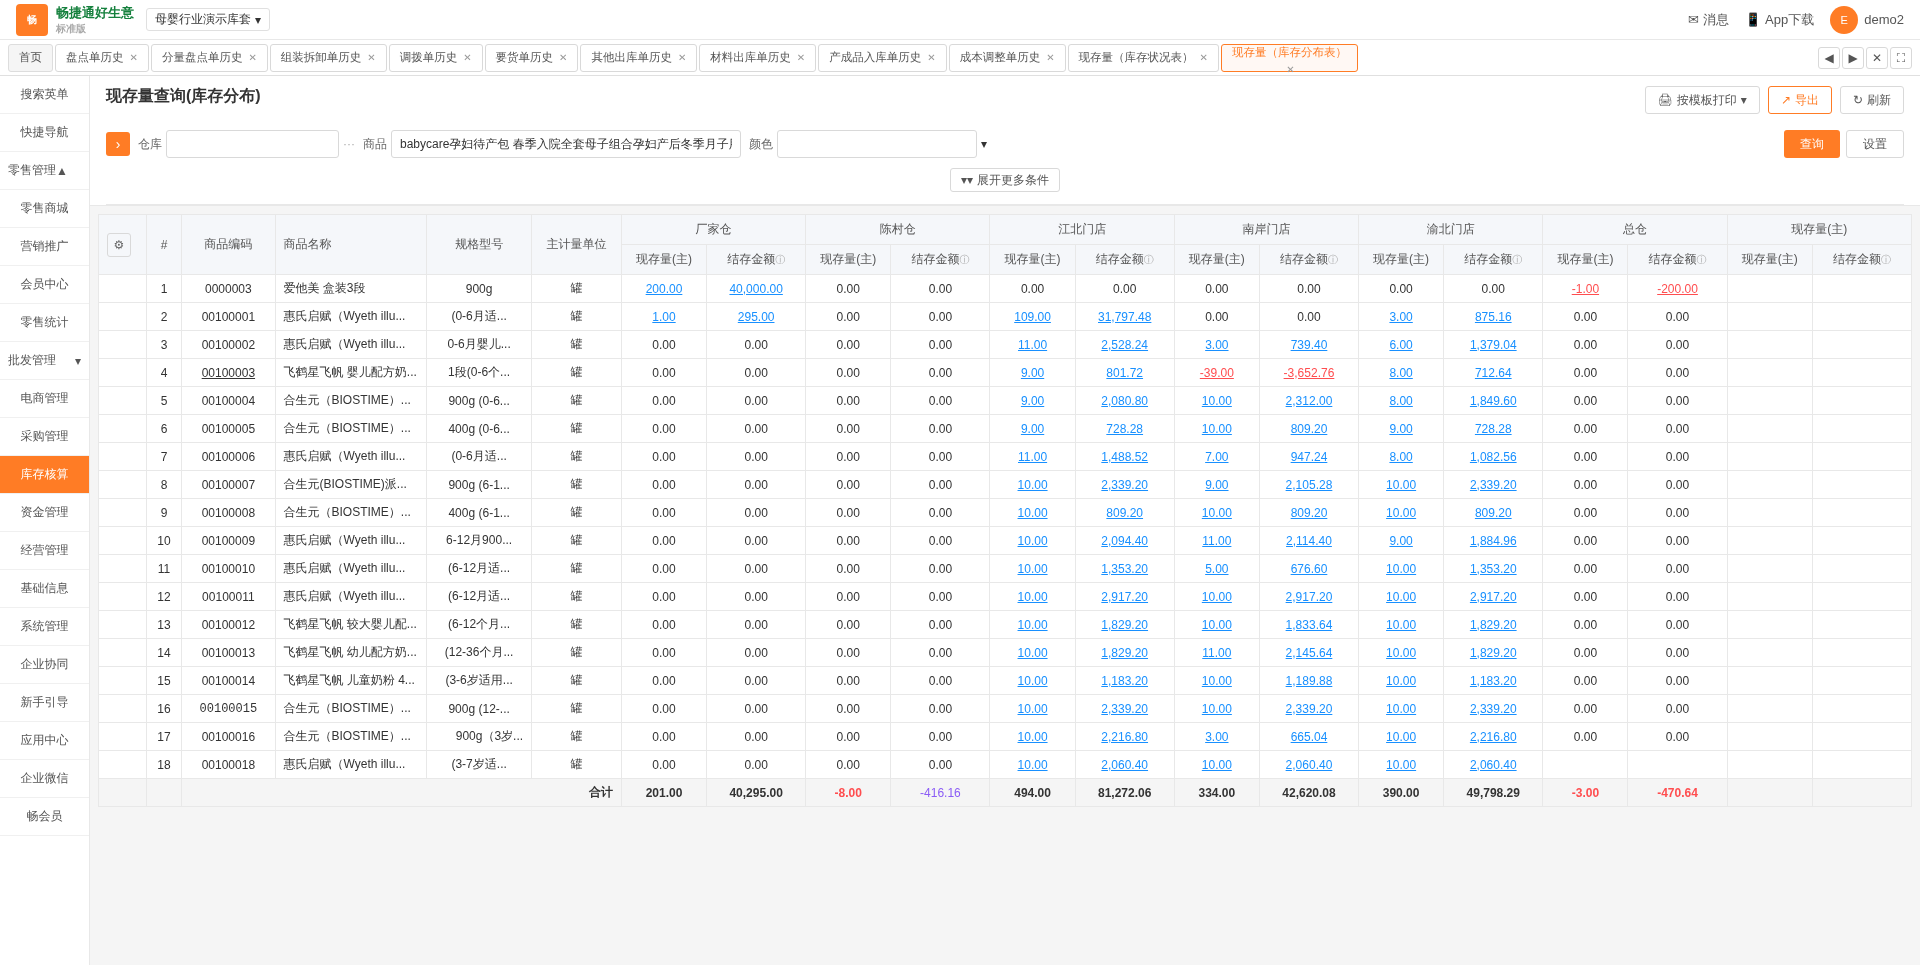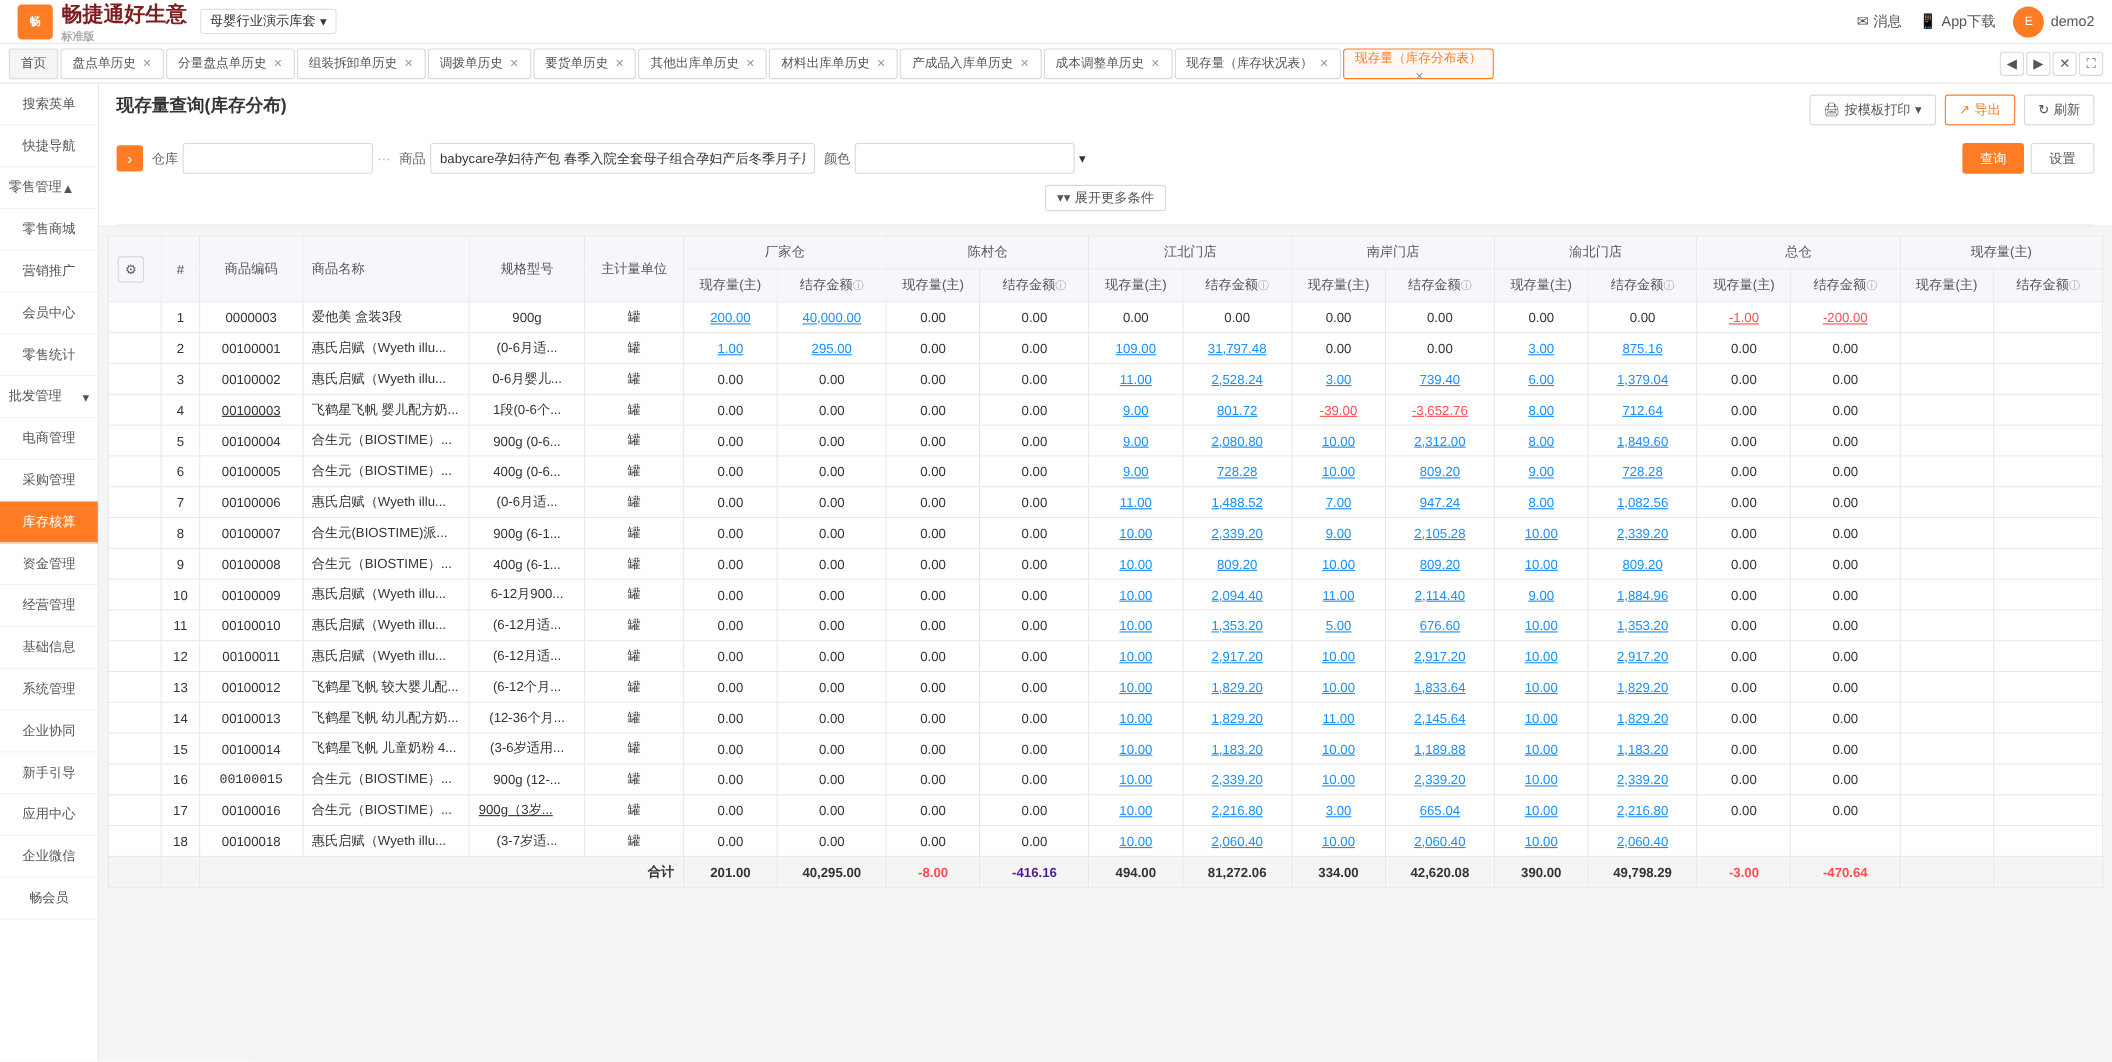--- a/index.html
+++ b/index.html
@@ -70,21 +70,21 @@
     .info-icon { color: #aaa; cursor: pointer; font-size: 10px; }
   </style>
 </head>
 <body>
 
 <div class="top-bar">
   <div style="display:flex;align-items:center;gap:12px;">
     <div class="top-bar-logo">
       <div class="logo-icon">畅</div>
       <div>
-        <div style="font-size:19px;color:#7f1d1d;font-weight:bold;">畅捷通好生意</div>
+        <div style="font-size:13px;color:#15803d;font-weight:bold;">畅捷通好生意</div>
         <div style="font-size:10px;color:#aaa;">标准版</div>
       </div>
     </div>
     <div style="display:flex;align-items:center;gap:4px;border:1px solid #e0e0e0;border-radius:3px;padding:2px 8px;font-size:12px;cursor:pointer;">
       <span>母婴行业演示库套</span>
       <span>▾</span>
     </div>
   </div>
   <div class="top-bar-right">
     <div style="display:flex;align-items:center;gap:4px;cursor:pointer;">
@@ -666,21 +666,21 @@
               <td>0.00</td>
               <td>0.00</td>
               <td style="text-align: center;"></td>
               <td style="text-align: center;"></td>
             </tr>
             <tr style="background: rgb(255, 255, 255);">
               <td></td>
               <td style="text-align: center;">17</td>
               <td style="text-align: center;">00100016</td>
               <td style="text-align: left; max-width: 130px; overflow: hidden; text-overflow: ellipsis;">合生元（BIOSTIME）...</td>
-              <td style="text-align: left; text-decoration: underline;">900g（3岁...</td>
+              <td style="text-align: right;">900g（3岁...</td>
               <td style="text-align: center;">罐</td>
               <td>0.00</td>
               <td>0.00</td>
               <td>0.00</td>
               <td>0.00</td>
               <td><span class="num-link">10.00</span></td>
               <td><span class="num-link">2,216.80</span></td>
               <td><span class="num-link">3.00</span></td>
               <td><span class="num-link">665.04</span></td>
               <td><span class="num-link">10.00</span></td>
@@ -712,21 +712,21 @@
               <td style="text-align: center;"></td>
               <td style="text-align: center;"></td>
             </tr>
             <tr class="summary-row">
               <td style="font-weight: bold;"></td>
               <td style="font-weight: bold;"></td>
               <td colspan="4" style="font-weight: bold; text-align: right;">合计</td>
               <td style="font-weight: bold;">201.00</td>
               <td style="font-weight: bold;">40,295.00</td>
               <td style="color: rgb(255, 77, 79); font-weight: bold;">-8.00</td>
-              <td style="color: #4c1d95; font-weight: bold;">-416.16</td>
+              <td style="color: #8b5cf6; font-weight: normal;">-416.16</td>
               <td style="font-weight: bold;">494.00</td>
               <td style="font-weight: bold;">81,272.06</td>
               <td style="font-weight: bold;">334.00</td>
               <td style="font-weight: bold;">42,620.08</td>
               <td style="font-weight: bold;">390.00</td>
               <td style="font-weight: bold;">49,798.29</td>
               <td style="color: rgb(255, 77, 79); font-weight: bold;">-3.00</td>
               <td style="color: rgb(255, 77, 79); font-weight: bold;">-470.64</td>
               <td style="font-weight: bold;"></td>
               <td style="font-weight: bold;"></td>

